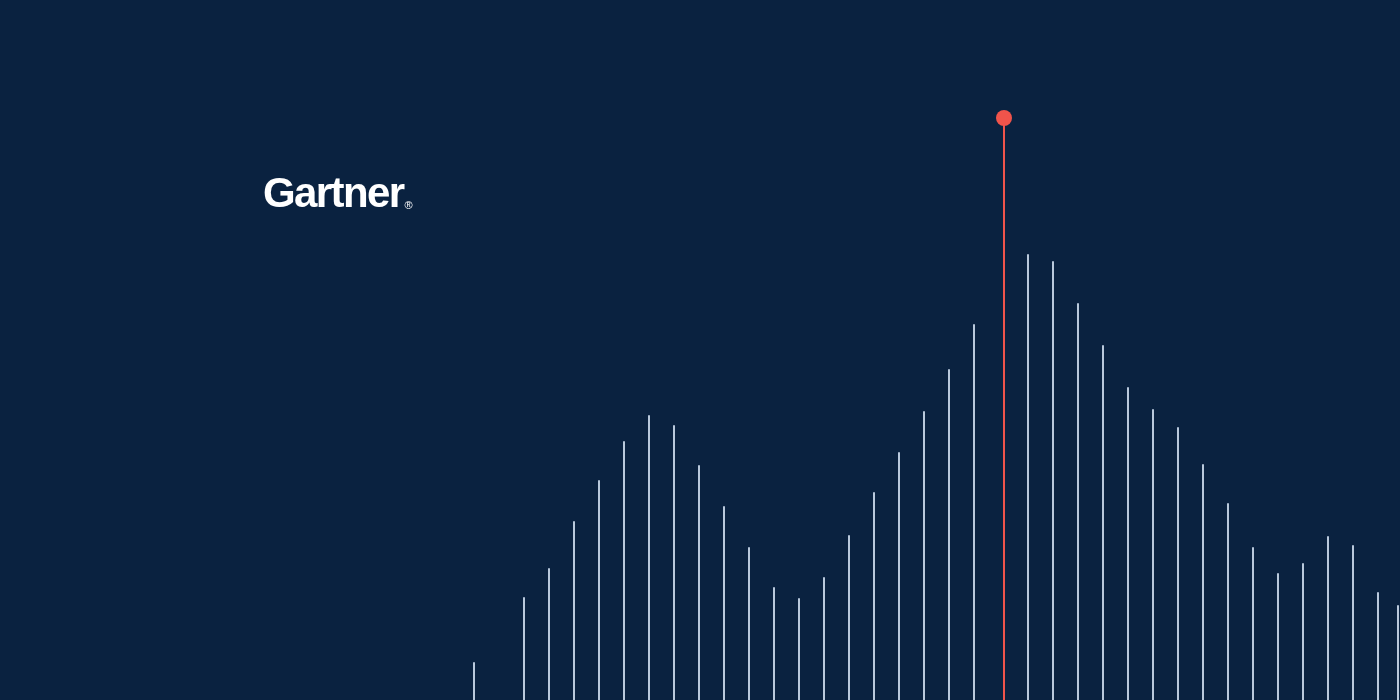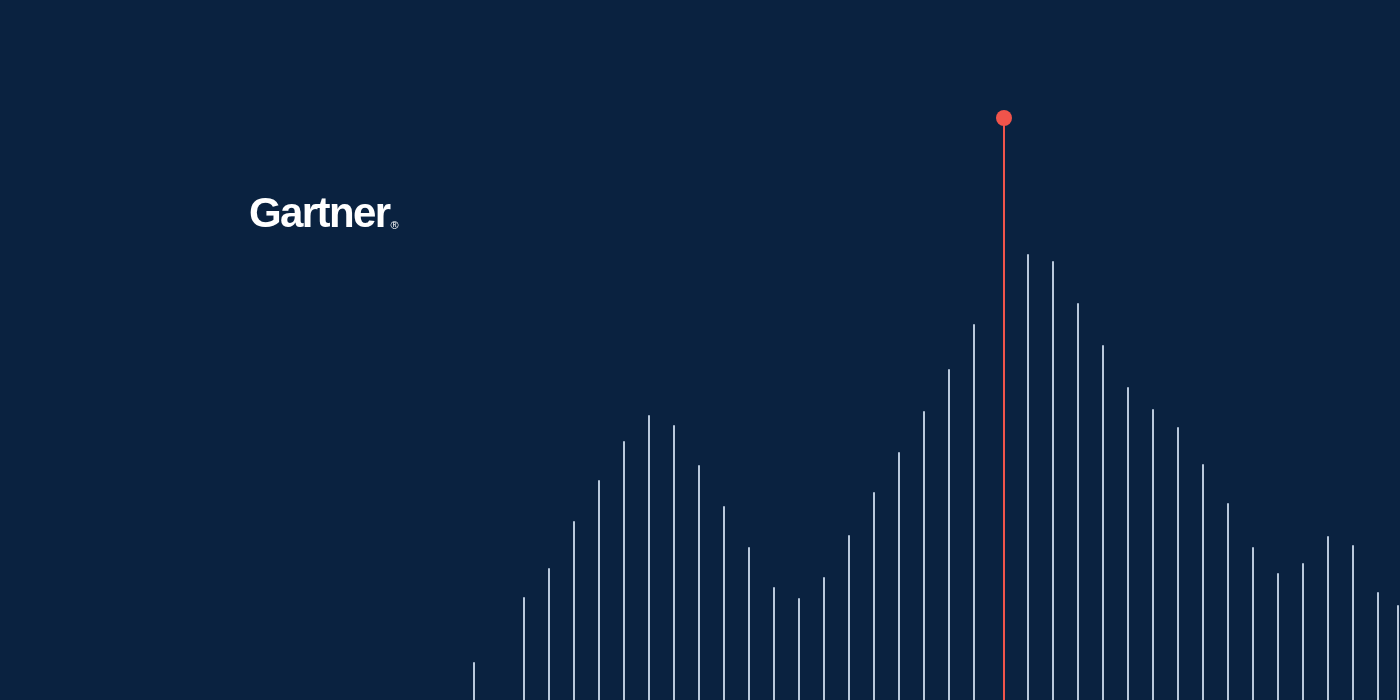--- a/index.html
+++ b/index.html
@@ -17,26 +17,25 @@
     position: relative;
     width: 1400px;
     height: 700px;
     background: #0a2240;
     overflow: hidden;
   }
 
   
   #brand {
     position: absolute;
-    left: 249px;
+    left: 263px;
     top: 172px;
     display: flex;
     align-items: center;
     user-select: none;
-    margin-top: 20px;
   }
   #brand-wordmark {
     font-family: "Liberation Sans", sans-serif;
     font-weight: 700;
     font-size: 42px;
     line-height: 42px;
     letter-spacing: -1.6px;
     color: #ffffff;
   }
   #brand-reg {

